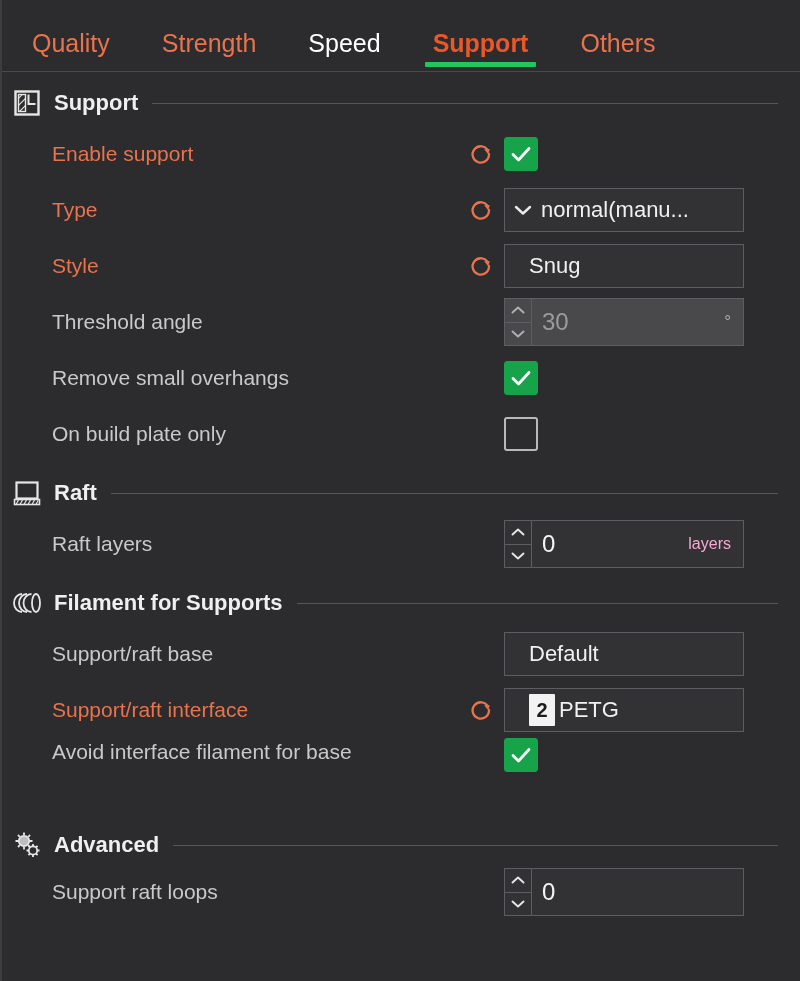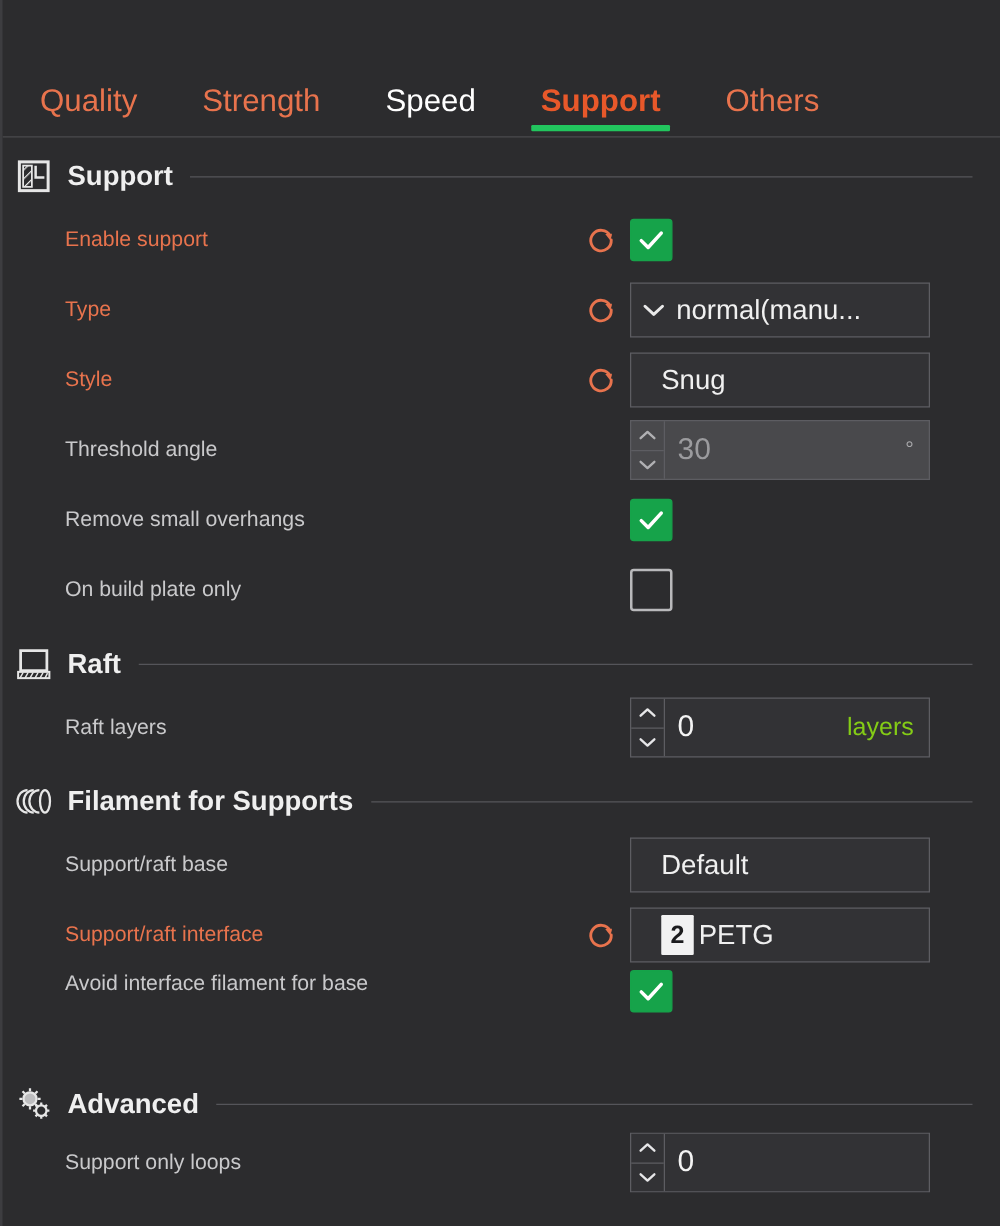--- a/index.html
+++ b/index.html
@@ -24,21 +24,20 @@
 
   
   .tabbar {
     position: relative;
     display: flex;
     align-items: flex-end;
     height: 72px;
     padding: 0 14px;
     box-sizing: border-box;
     border-bottom: 1px solid #4a4a4d;
-    margin-top: 38px;
   }
   .tab {
     position: relative;
     flex: 0 0 auto;
     font-size: 25px;
     color: #e8734d;
     padding: 0 16px 13px 16px;
     margin-right: 20px;
     white-space: nowrap;
     cursor: pointer;
@@ -86,21 +85,21 @@
   
   .row {
     display: flex;
     align-items: center;
     min-height: 56px;
     padding: 0 74px 0 50px;
     box-sizing: border-box;
   }
   .row.tall { min-height: 76px; align-items: flex-start; }
   .row-label {
-    font-size: 17px;
+    font-size: 21px;
     color: #c9c9cb;
     line-height: 1.35;
     flex: 0 0 410px;
     max-width: 410px;
     padding-right: 10px;
     box-sizing: border-box;
   }
   .row-label.modified { color: #e8734d; }
 
   .reset-slot {
@@ -174,22 +173,22 @@
     display: flex;
     align-items: center;
     padding-left: 10px;
     font-size: 24px;
     color: #f4f4f4;
   }
   .spin.disabled .spin-val { color: #9b9b9e; }
   .spin-suffix {
     display: flex; align-items: center;
     padding-right: 12px;
-    font-size: 20px;
-    color: #84cc16;
+    font-size: 16px;
+    color: #f9a8d4;
   }
   .spin.disabled .spin-suffix { color: #a9a9ac; font-size: 17px; }
 
   .badge2 {
     display: inline-flex;
     align-items: center; justify-content: center;
     width: 26px; height: 32px;
     background: #f2f2f2;
     color: #1c1c1e;
     font-weight: bold;
@@ -407,21 +406,21 @@
               <path d="M12 2.5 L12 5 M12 17 L12 19.5 M3.5 11 L6 11 M18 11 L20.5 11 M6 5 L7.8 6.8 M16.2 15.2 L18 17 M18 5 L16.2 6.8 M7.8 15.2 L6 17"></path>
               <circle cx="21" cy="20.5" r="4.2"></circle>
               <path d="M21 14 L21 16.3 M21 24.7 L21 27 M14.5 20.5 L16.8 20.5 M25.2 20.5 L27.5 20.5 M16.4 15.9 L18 17.5 M24 23.5 L25.6 25.1 M25.6 15.9 L24 17.5 M18 23.5 L16.4 25.1"></path>
             </g>
           </svg>
         </div>
         <div class="section-title">Advanced</div>
         <div class="section-rule"></div>
       </div>
       <div class="row" style="min-height: 46px; overflow: hidden;">
-        <div class="row-label">Support only loops</div>
+        <div class="row-label">Support raft loops</div>
         <div class="reset-slot"></div>
         <div class="ctrl-slot">
           <div class="spin">
             <div class="spin-btns">
               <div class="spin-up">
                 <svg width="16" height="10" viewBox="0 0 16 10">
                   <path d="M2.5 7.5 L8 2.5 L13.5 7.5" fill="none" stroke="#e6e6e8" stroke-width="1.9" stroke-linecap="round" stroke-linejoin="round"></path>
                 </svg>
               </div>
               <div class="spin-down">

